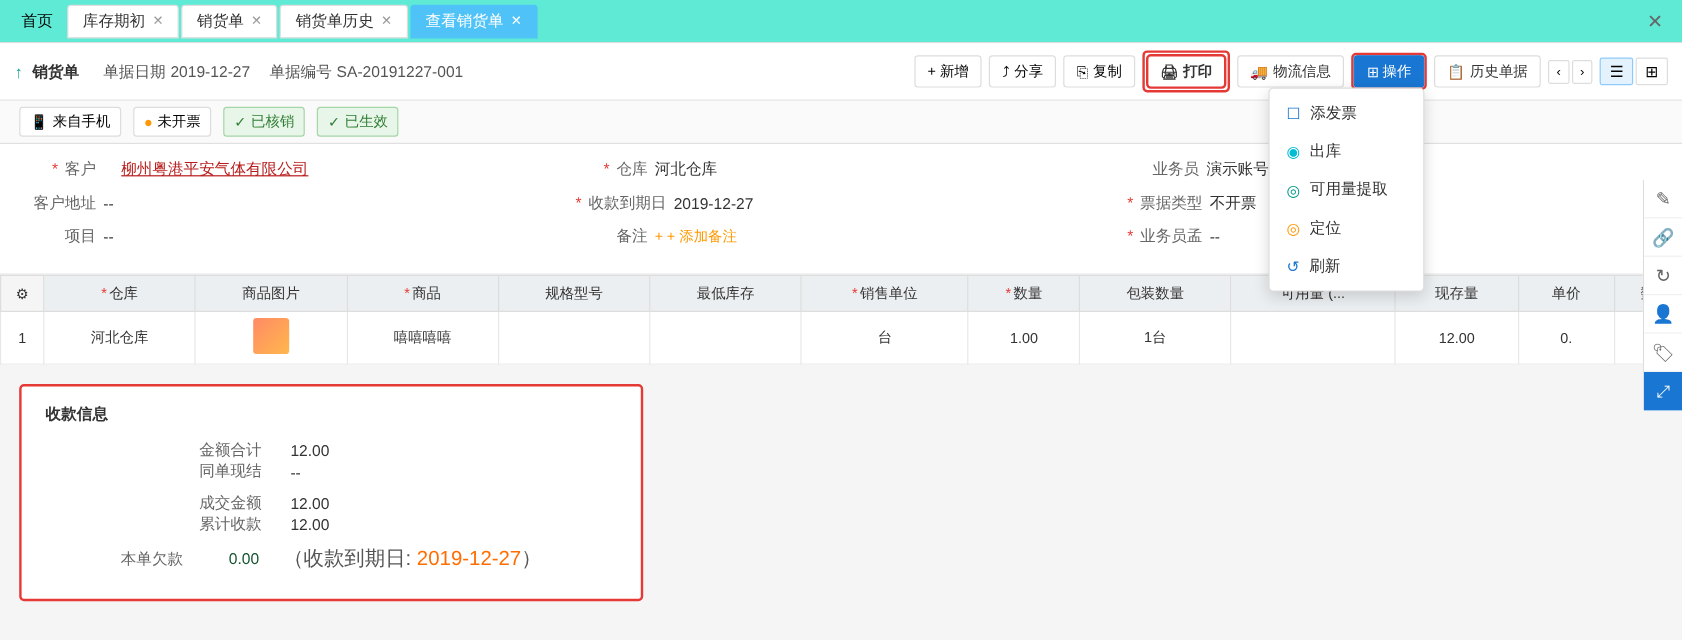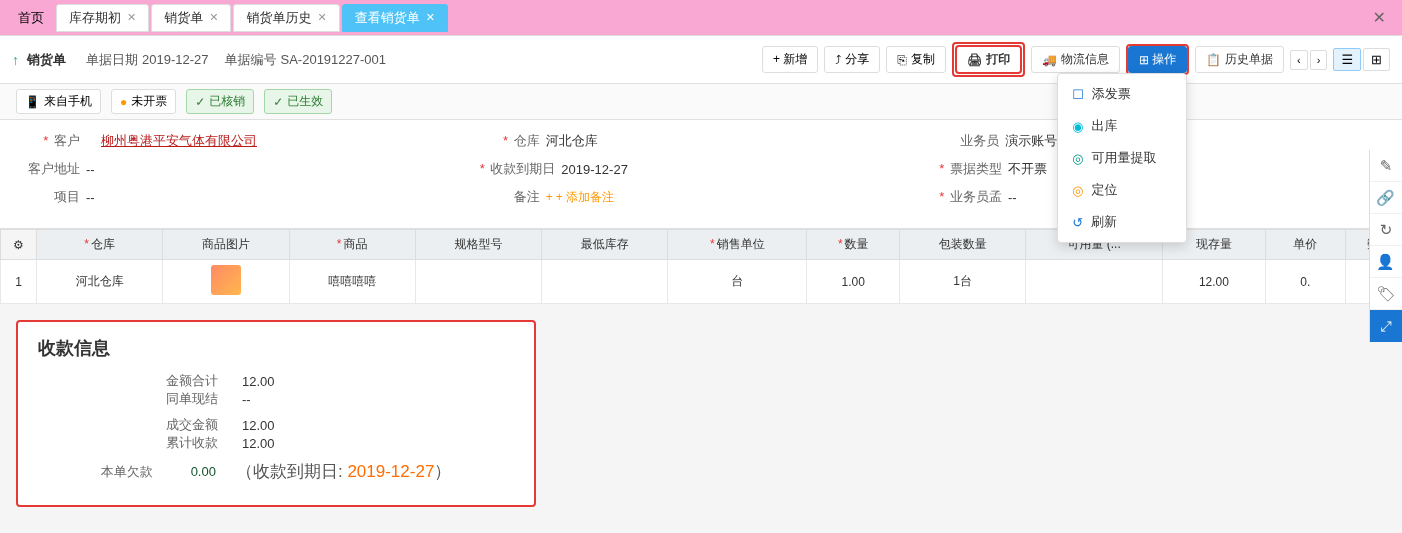--- a/index.html
+++ b/index.html
@@ -1,20 +1,20 @@
 <!DOCTYPE html>
 <html><head>
   <meta charset="utf-8">
   <style>
     * { box-sizing: border-box; margin: 0; padding: 0; }
     body { font-family: 'Microsoft YaHei', Arial, sans-serif; font-size: 13px; background: #f5f5f5; color: #333; }
 
     
     .tab-bar {
-      display: flex; align-items: center; background: #f9a8d4; border-bottom: 1px solid #ddd;
+      display: flex; align-items: center; background: #5eead4; border-bottom: 1px solid #ddd;
       height: 36px; padding: 0 8px; gap: 2px;
     }
     .tab {
       display: flex; align-items: center; padding: 0 12px; height: 28px; background: #fff;
       border: 1px solid #ddd; border-radius: 3px 3px 0 0; cursor: pointer; gap: 6px;
       font-size: 13px; position: relative;
     }
     .tab.active { background: #4fc3f7; color: #fff; border-color: #4fc3f7; }
     .tab .close-icon { font-size: 11px; color: #999; cursor: pointer; }
     .tab.active .close-icon { color: #fff; }
@@ -73,21 +73,21 @@
     tbody td { border: 1px solid #e8e8e8; padding: 5px 8px; text-align: center; white-space: nowrap; }
     .subtotal-row td { background: #fafafa; font-size: 12px; color: #666; }
     .gear-col { width: 36px; background: #f5f5f5; }
     .product-img { width: 30px; height: 30px; background: linear-gradient(135deg, #ff8a65, #ffb74d); border-radius: 3px; display: inline-block; }
 
     
     .payment-info {
       border: 2px solid #e53935; border-radius: 4px; margin: 12px 16px; padding: 14px 20px;
       background: #fff; display: inline-block; min-width: 520px;
     }
-    .payment-title { font-weight: bold; font-size: 18px; margin-bottom: 12px; }
+    .payment-title { font-weight: bold; font-size: 13px; margin-bottom: 12px; }
     .payment-row { display: flex; align-items: center; margin-bottom: 8px; gap: 0; flex-direction: column; }
     .payment-field { display: flex; align-items: center; gap: 6px; min-width: 220px; }
     .payment-label { color: #666; min-width: 70px; }
     .payment-value { color: #333; }
     .payment-value.orange { color: #14532d; }
     .payment-note { color: #555; font-size: 17px; }
 
     
     .dropdown-menu {
       position: absolute; top: 100%; right: 0; background: #fff; border: 1px solid #ddd;

